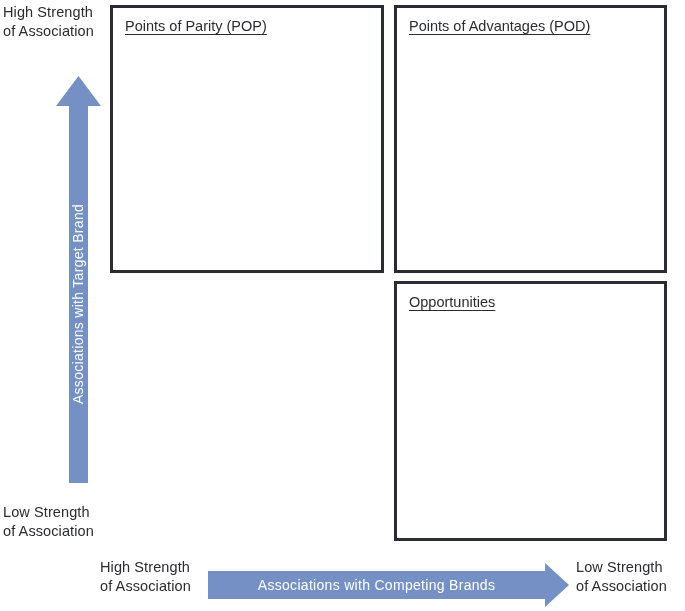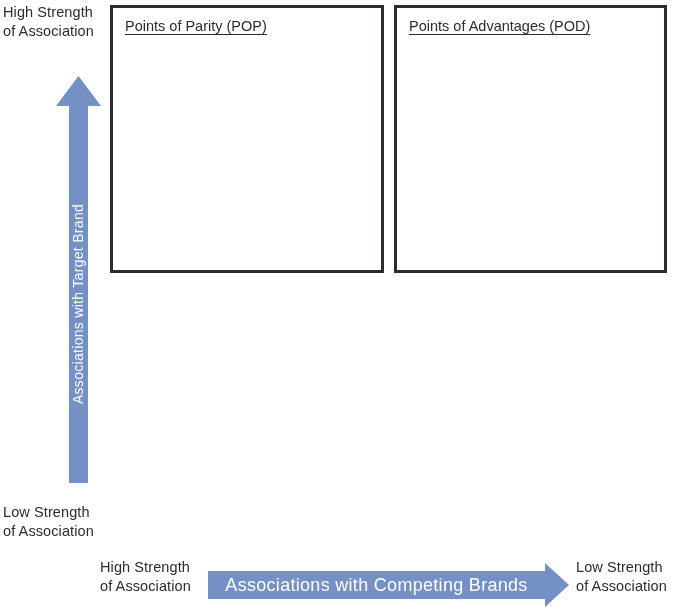--- a/index.html
+++ b/index.html
@@ -102,21 +102,21 @@
     left: 0;
     top: 0;
     width: 337px;
     height: 44px;
     display: flex;
     align-items: center;
     justify-content: center;
   }
   #horizontal-arrow-label span {
     color: #ffffff;
-    font-size: 18px;
+    font-size: 14px;
     letter-spacing: 0.3px;
     white-space: nowrap;
   }
 </style>
 </head>
 <body>
 
 <div id="canvas">
 
   <div class="axis-label" id="label-high-vertical">High Strength
@@ -142,20 +142,23 @@
 
   <div class="quadrant" id="quad-pop">
     <div class="quadrant-title">Points of Parity (POP)</div>
   </div>
 
   <div class="quadrant" id="quad-pod">
     <div class="quadrant-title">Points of Advantages (POD)</div>
   </div>
 
 
+  <div class="quadrant" id="quad-opportunities">
+    <div class="quadrant-title">Opportunities</div>
+  </div>
 
   <div id="horizontal-arrow">
     <svg viewBox="0 0 361 44" xmlns="http://www.w3.org/2000/svg" aria-hidden="true">
       <polygon points="0,8 337,8 337,0 361,22 337,44 337,36 0,36" fill="#7490c4"></polygon>
     </svg>
     <div id="horizontal-arrow-label">
       <span>Associations with Competing Brands</span>
     </div>
   </div>
 

